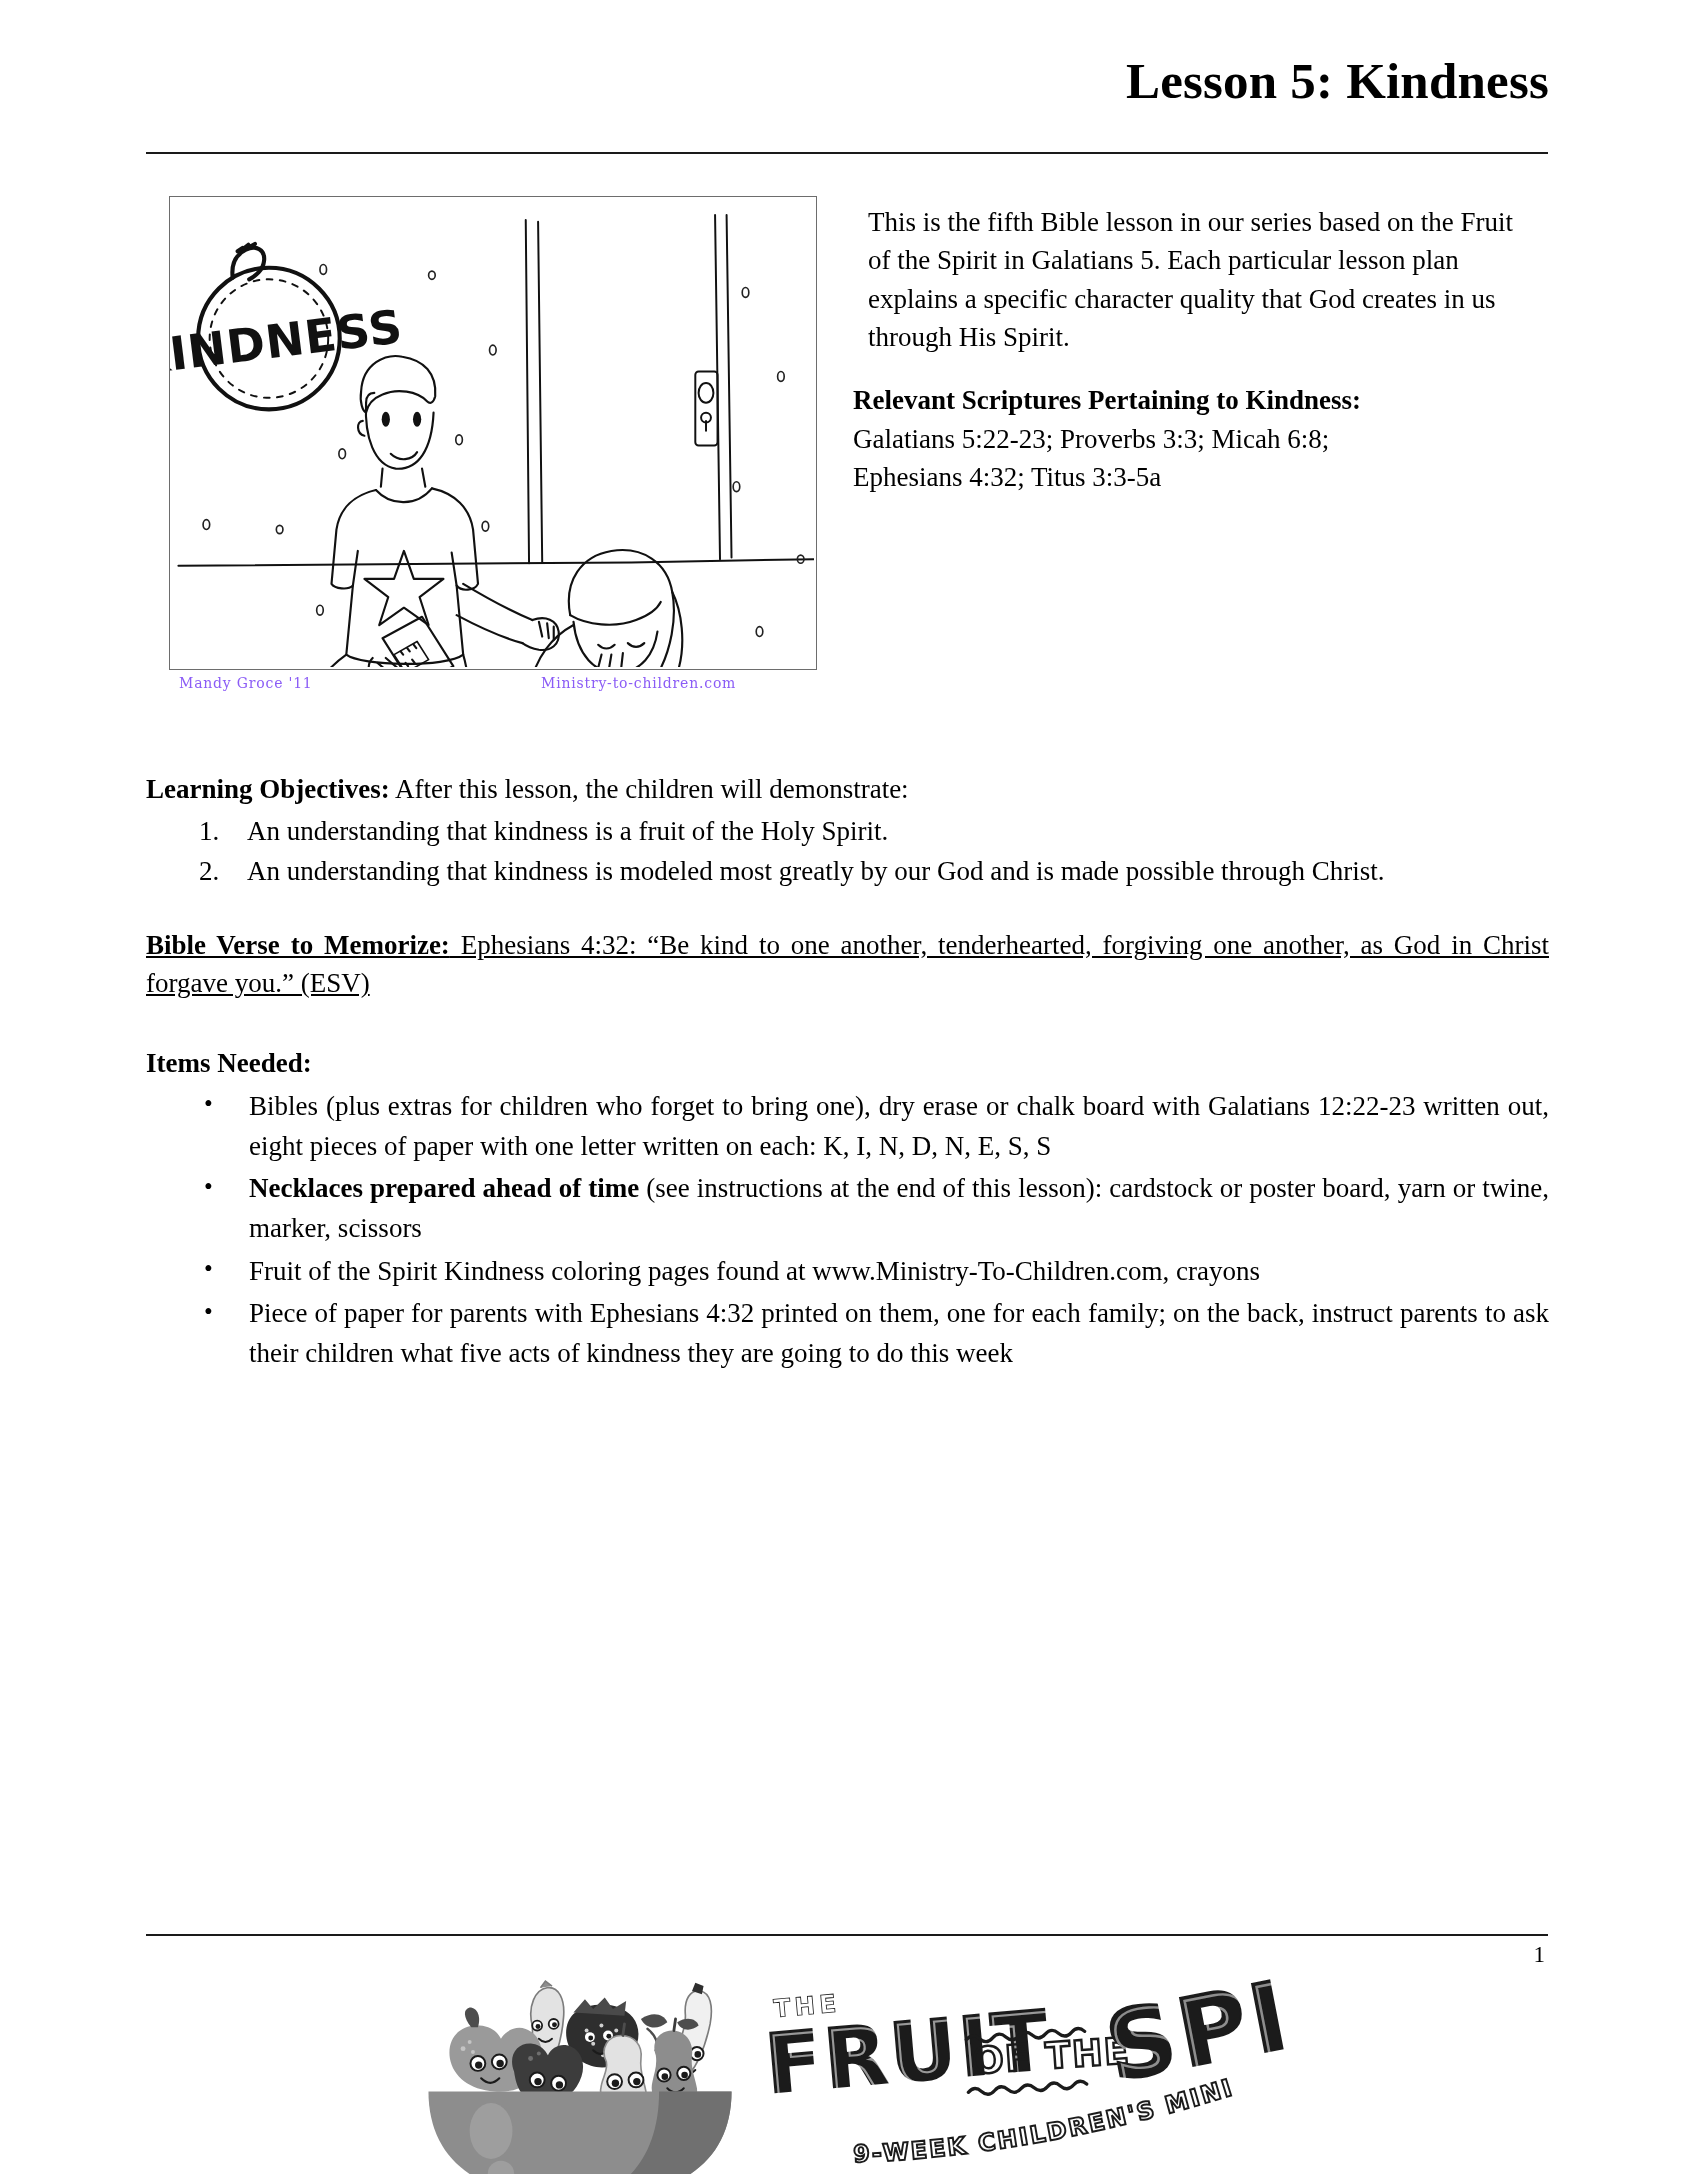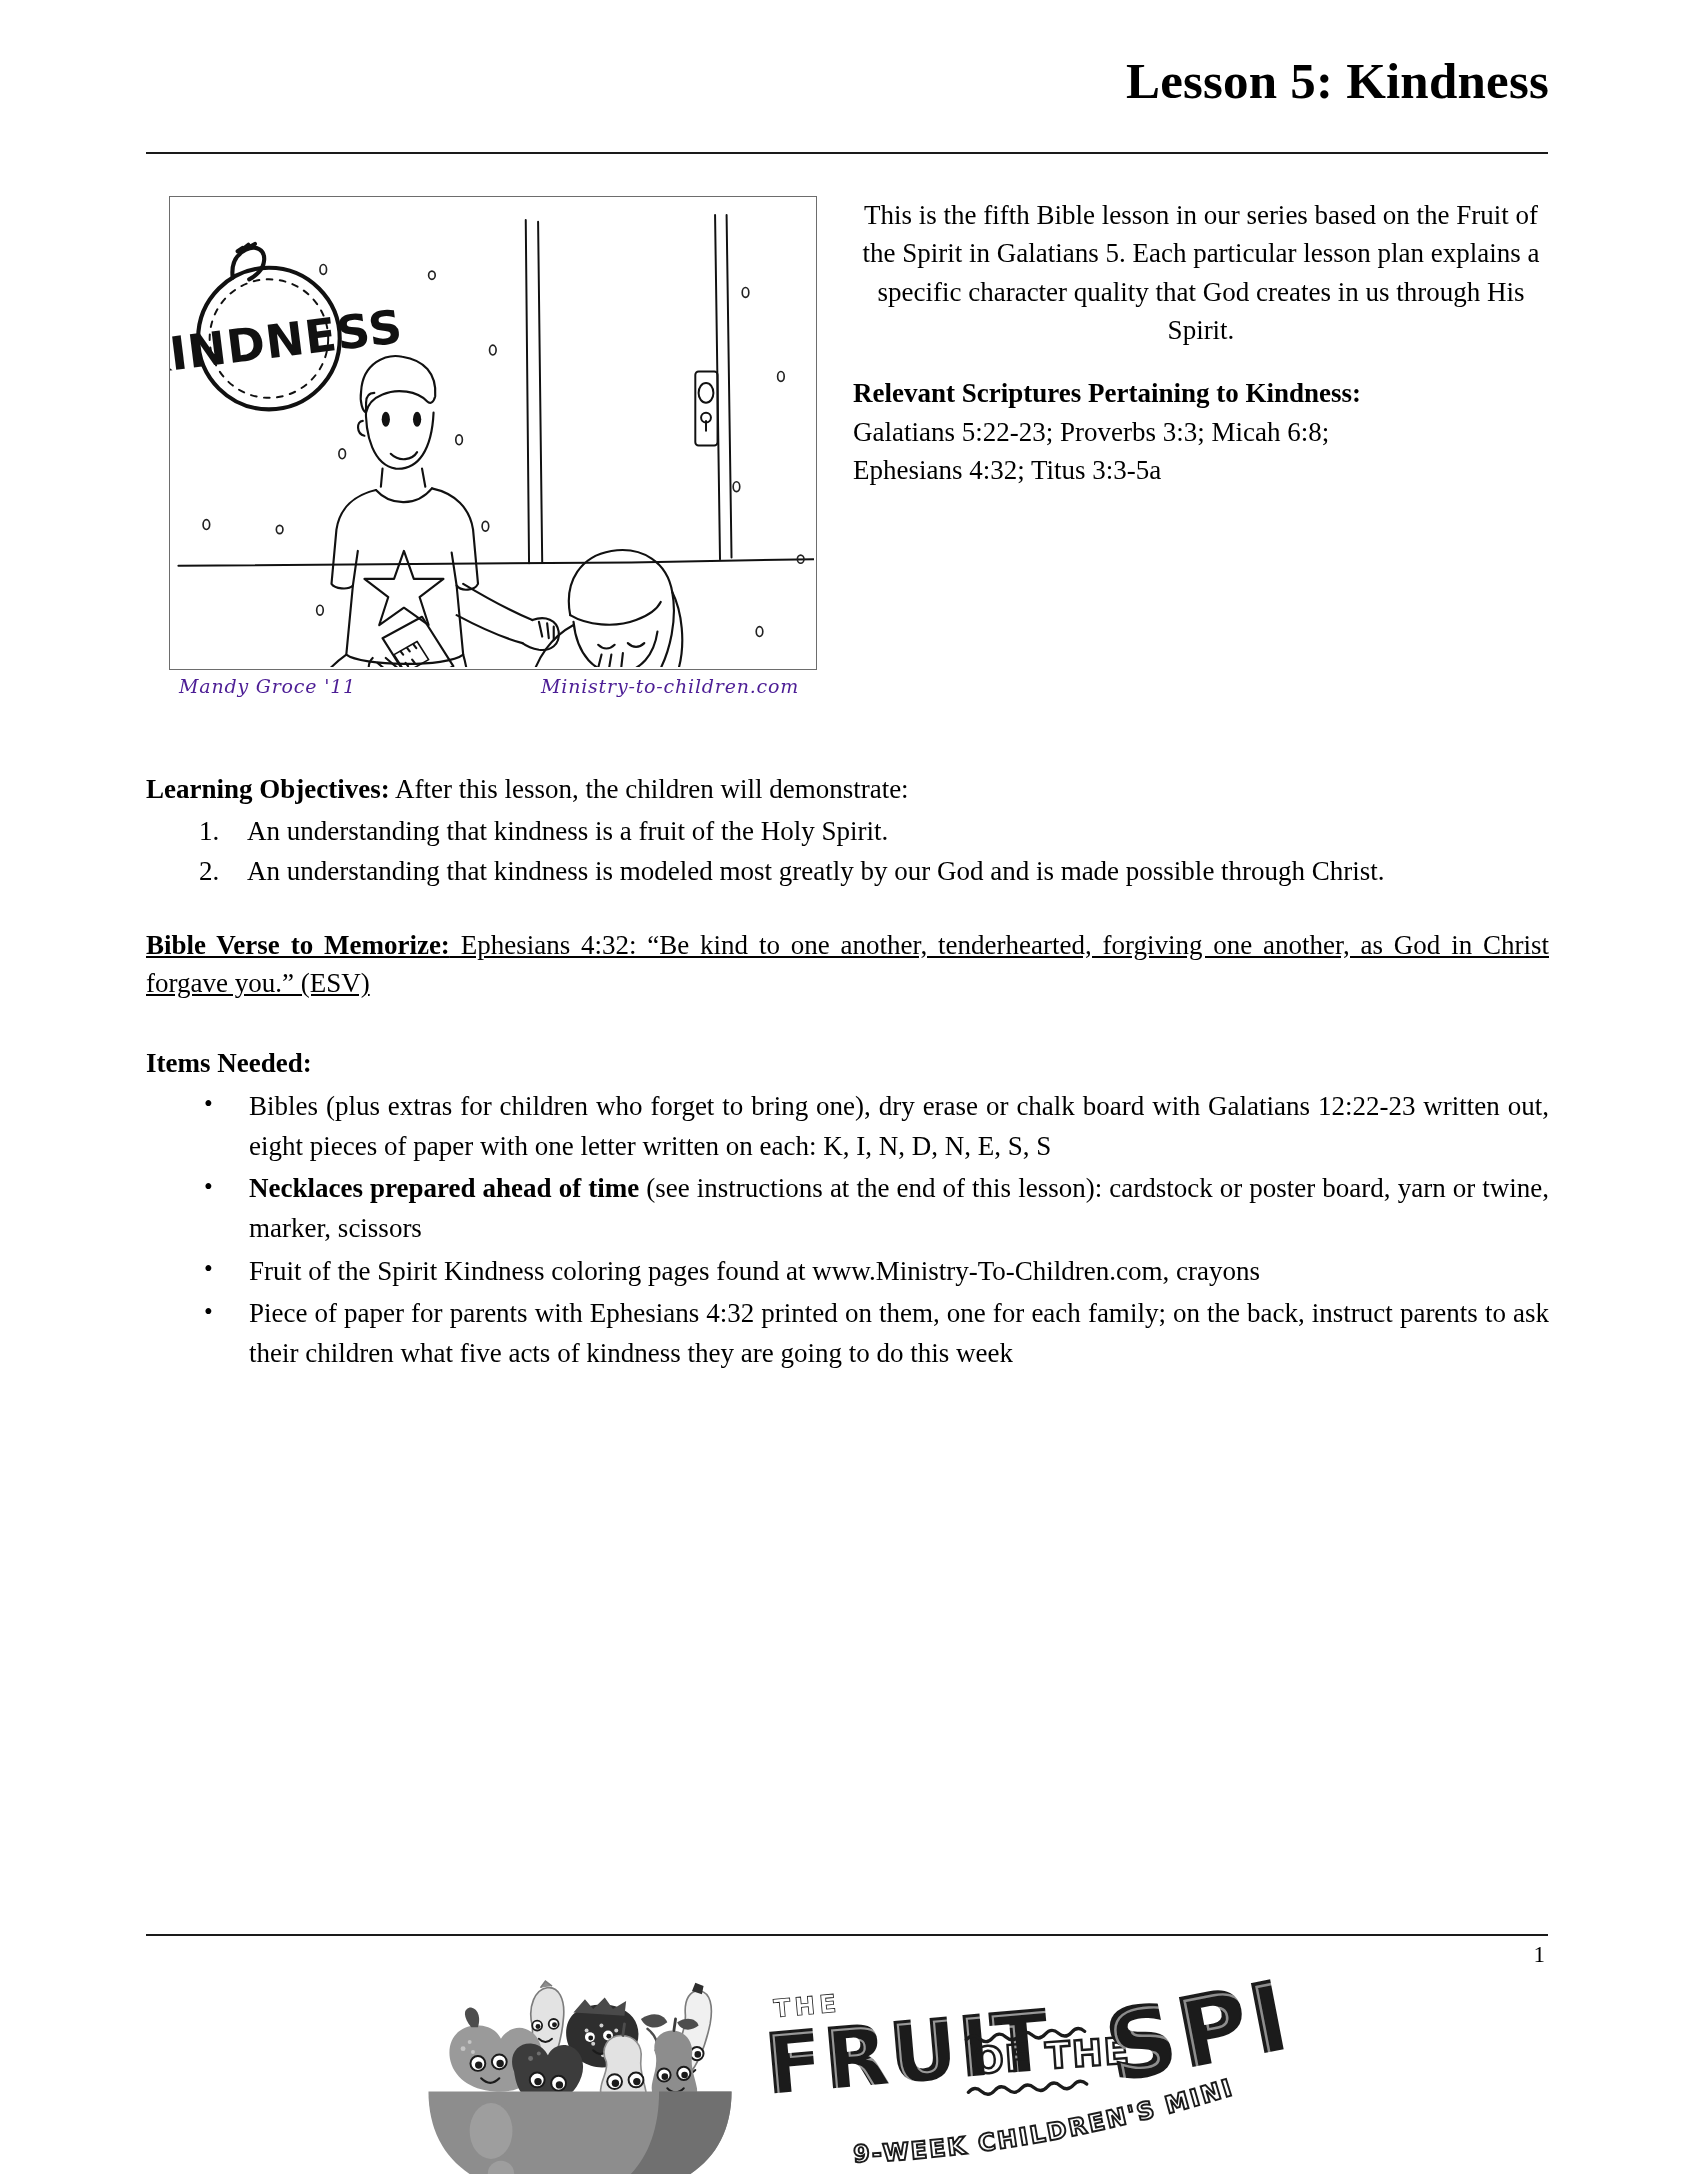--- a/index.html
+++ b/index.html
@@ -59,42 +59,41 @@
     height: 474px;
     border: 1.6px solid #6d6d6d;
     background: #ffffff;
     box-sizing: border-box;
     overflow: hidden;
   }
   .illus-frame svg { display: block; }
   .illus-caption {
     position: absolute;
     top: 479px;
-    font-size: 19px;
-    color: #4c1d95;
+    font-size: 14px;
+    color: #8b5cf6;
     font-family: "DejaVu Serif", serif;
-    font-style: italic;
     letter-spacing: 0.8px;
     white-space: nowrap;
   }
   .illus-caption.left { left: 10px; }
   .illus-caption.right { left: 372px; }
 
   
   .intro-col {
     position: absolute;
     left: 853px;
     top: 188px;
     width: 696px;
   }
   .intro-para {
     font-size: 27px;
     line-height: 1.42;
-    text-align: center;
-    margin: 8px;
+    text-align: left;
+    margin: 15px;
   }
   .scripture-head {
     font-size: 27px;
     font-weight: bold;
     line-height: 1.42;
     margin: 25px 0 0 0;
   }
   .scripture-body {
     font-size: 27px;
     line-height: 1.42;

